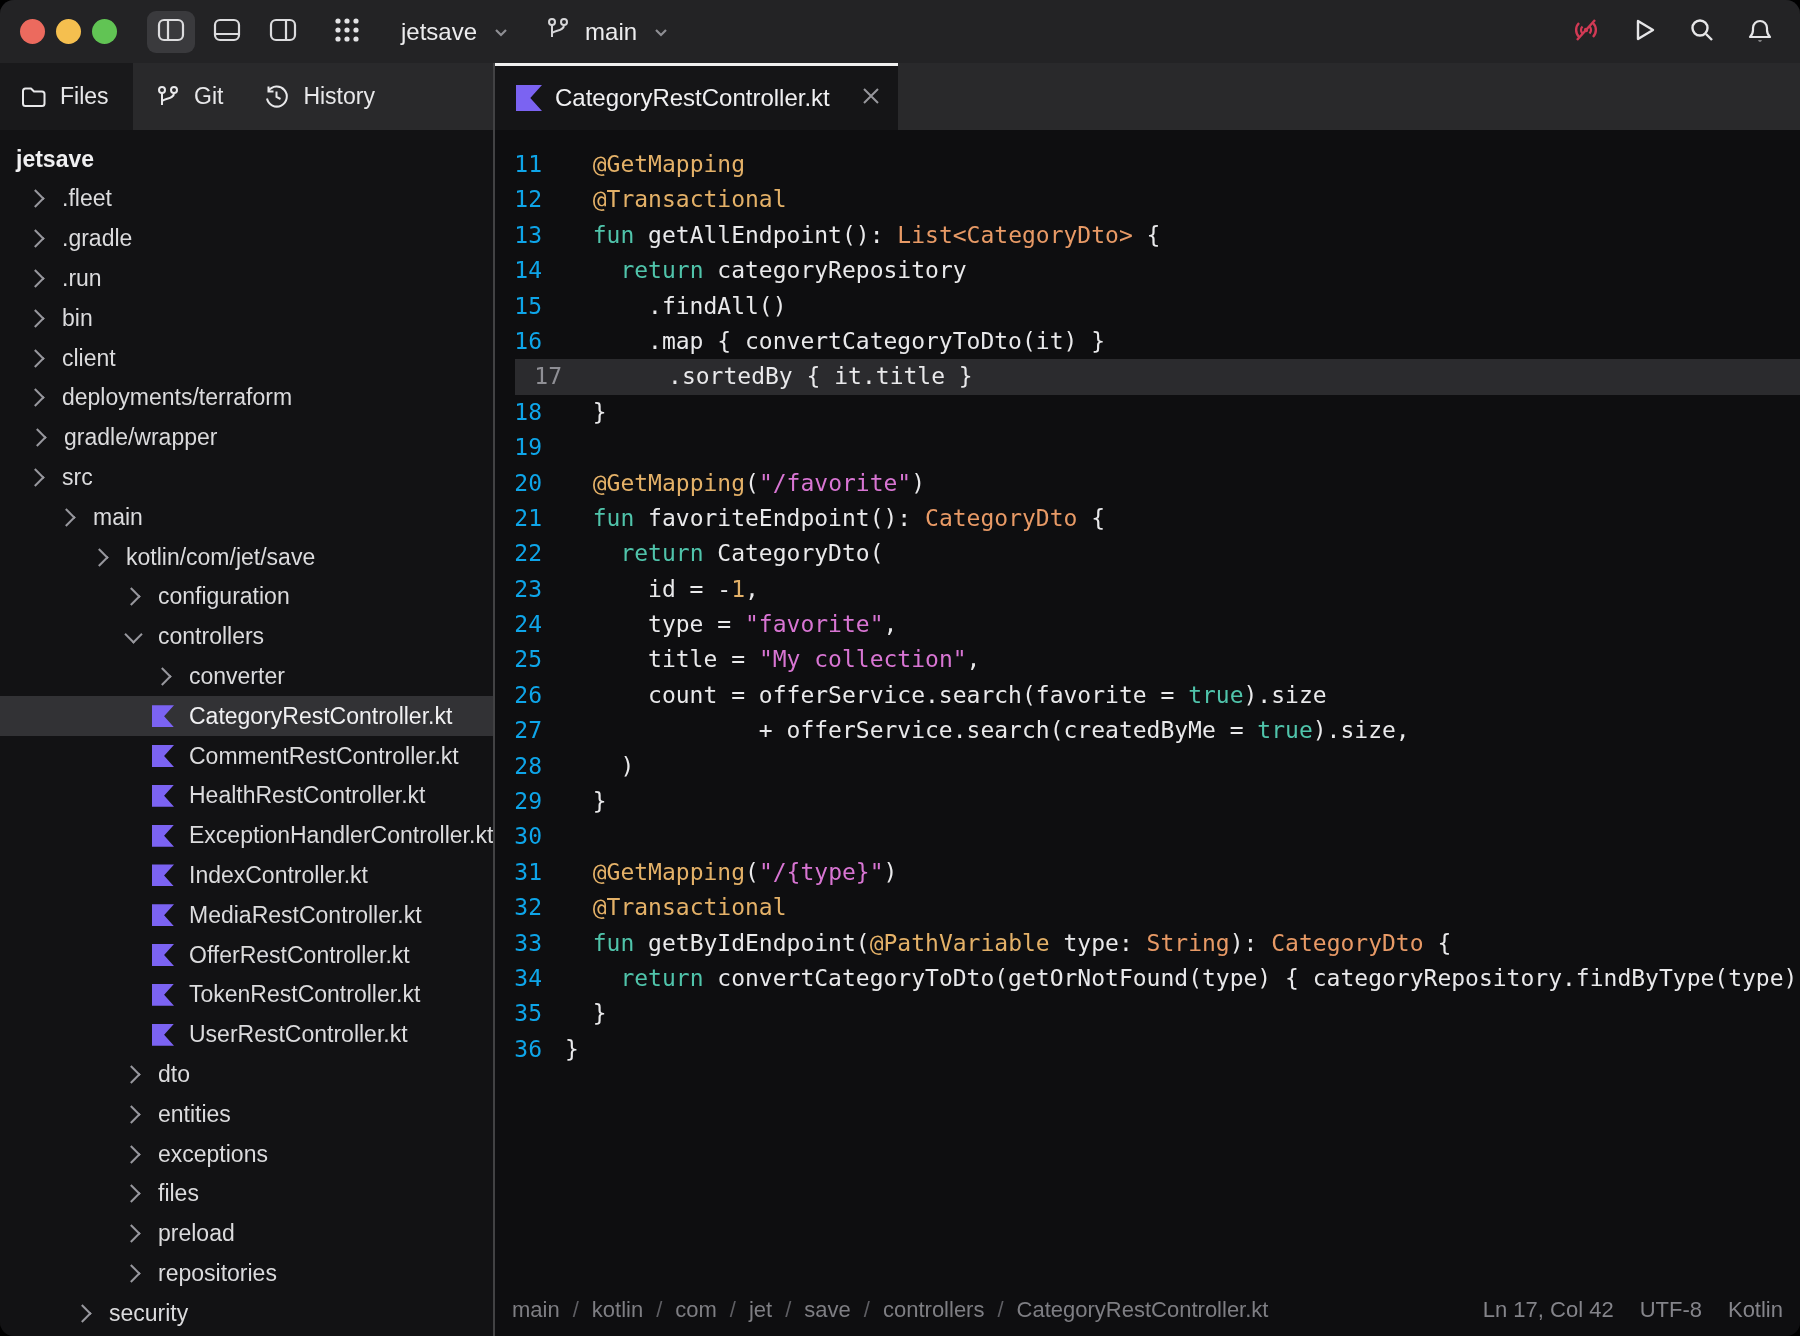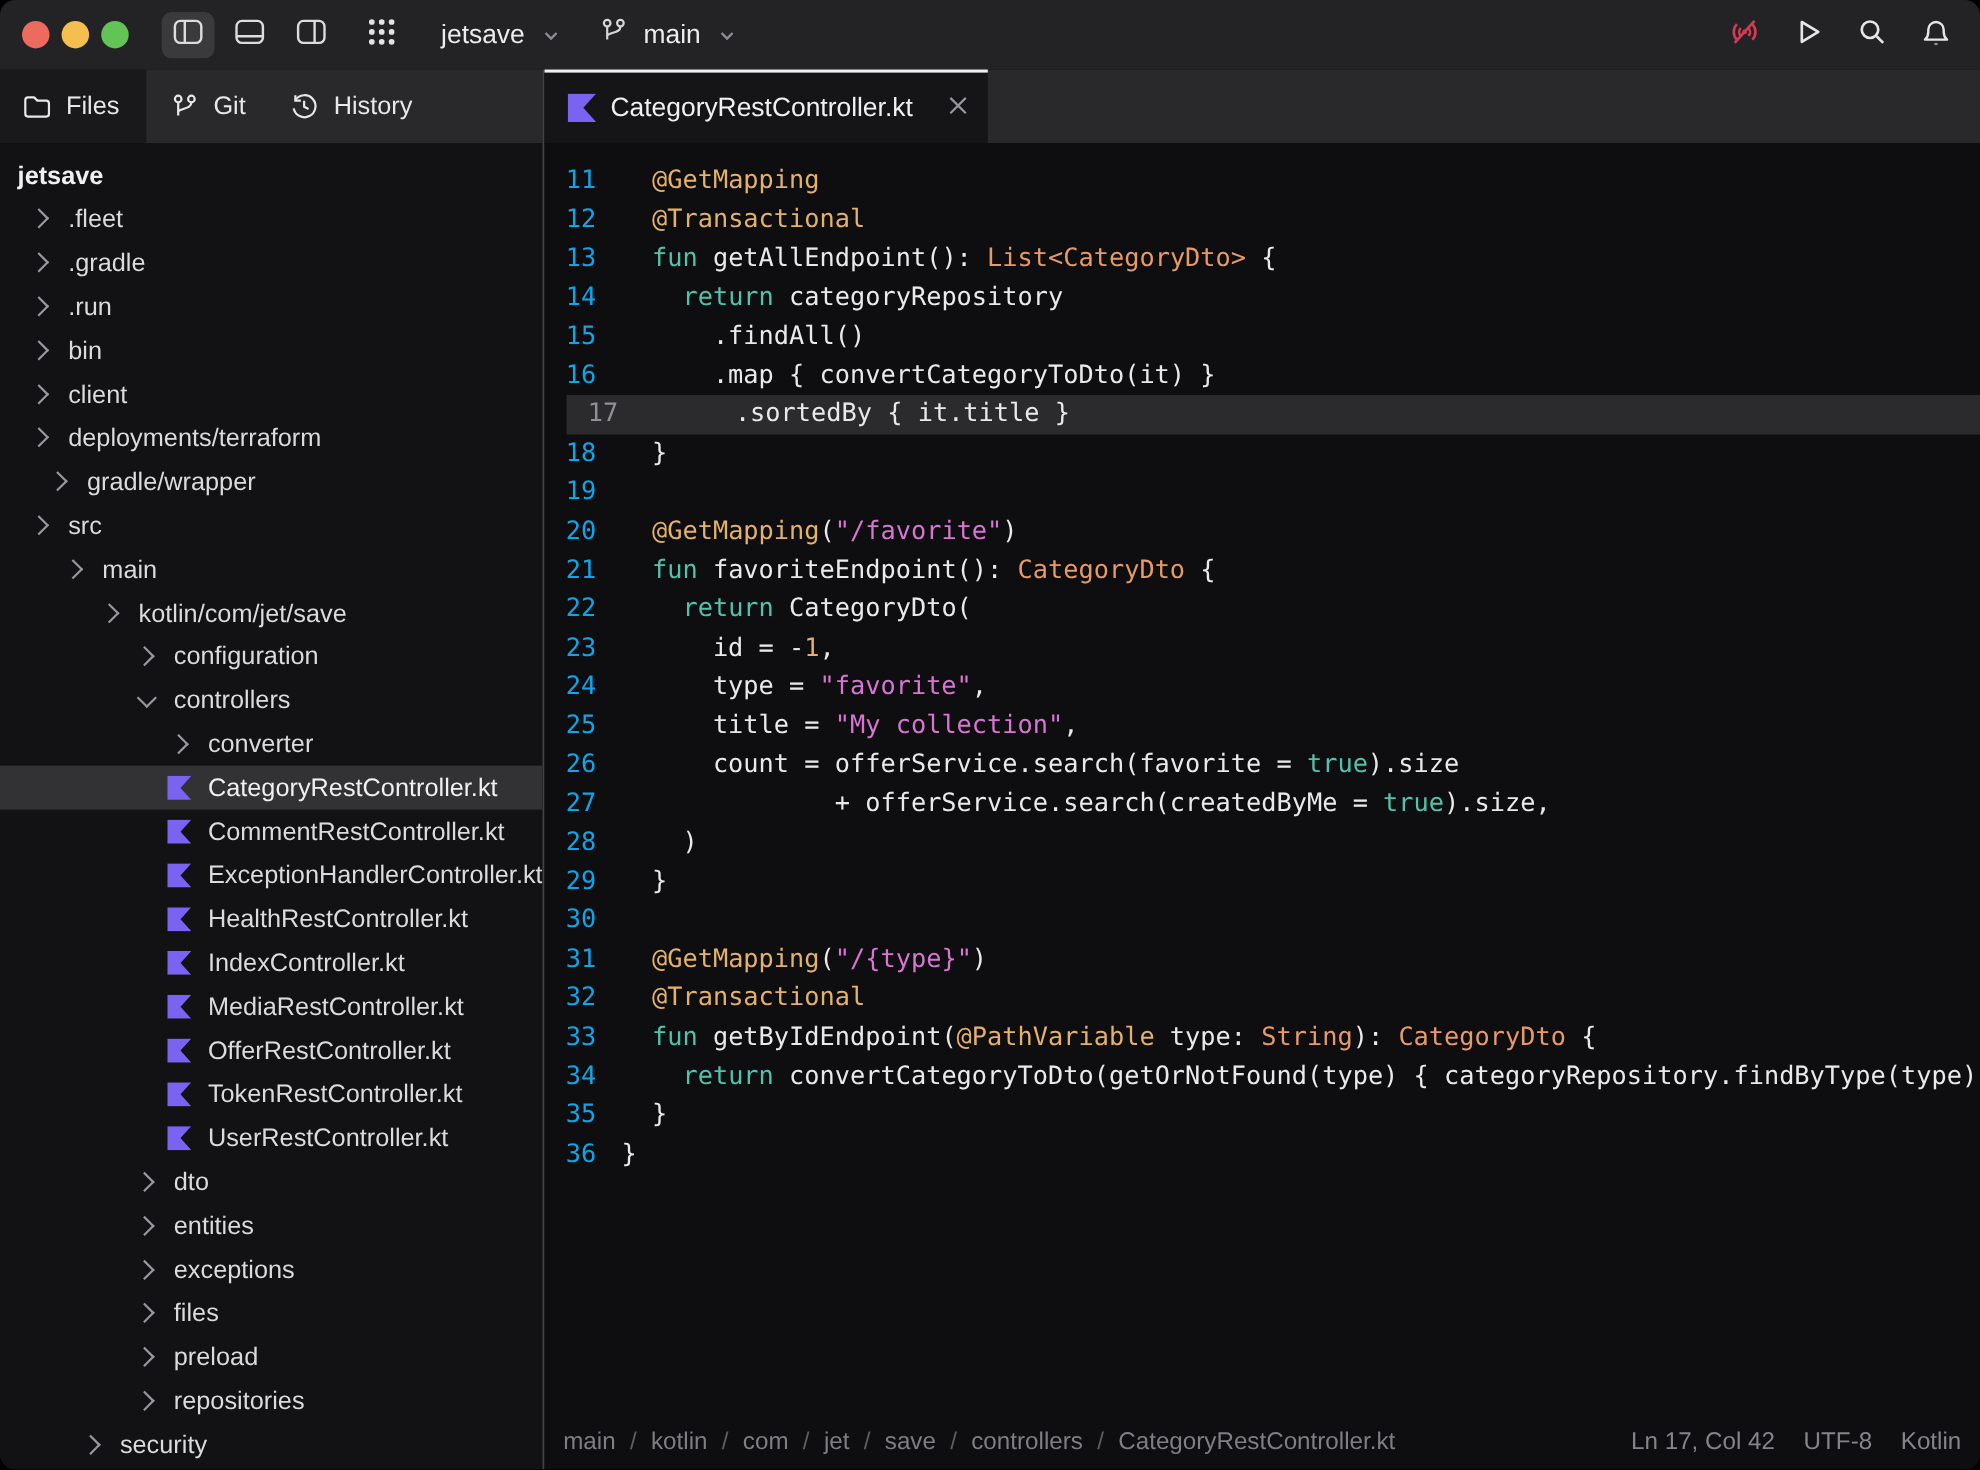--- a/index.html
+++ b/index.html
@@ -221,21 +221,21 @@
                 <span class="cv right"></span>
               </span>
               <span>client</span>
             </div>
             <div class="trow" style="padding-left: 25px;">
               <span class="chevbox">
                 <span class="cv right"></span>
               </span>
               <span>deployments/terraform</span>
             </div>
-            <div class="trow" style="padding-left: 42px;">
+            <div class="trow" style="padding-left: 27px;">
               <span class="chevbox">
                 <span class="cv right"></span>
               </span>
               <span>gradle/wrapper</span>
             </div>
             <div class="trow" style="padding-left: 25px;">
               <span class="chevbox">
                 <span class="cv right"></span>
               </span>
               <span>src</span>
@@ -273,25 +273,25 @@
             <div class="trow selected" style="padding-left: 152px;">
               <span class="kicon"></span>
               <span>CategoryRestController.kt</span>
             </div>
             <div class="trow" style="padding-left: 152px;">
               <span class="kicon"></span>
               <span>CommentRestController.kt</span>
             </div>
             <div class="trow" style="padding-left: 152px;">
               <span class="kicon"></span>
+              <span>HealthRestController.kt</span>
+            </div>
+            <div class="trow" style="padding-left: 152px;">
+              <span class="kicon"></span>
               <span>ExceptionHandlerController.kt</span>
-            </div>
-            <div class="trow" style="padding-left: 152px;">
-              <span class="kicon"></span>
-              <span>HealthRestController.kt</span>
             </div>
             <div class="trow" style="padding-left: 152px;">
               <span class="kicon"></span>
               <span>IndexController.kt</span>
             </div>
             <div class="trow" style="padding-left: 152px;">
               <span class="kicon"></span>
               <span>MediaRestController.kt</span>
             </div>
             <div class="trow" style="padding-left: 152px;">

